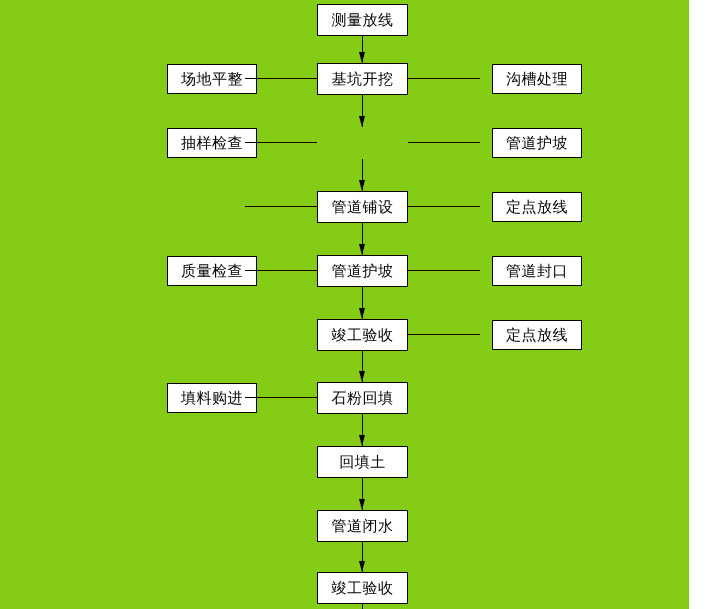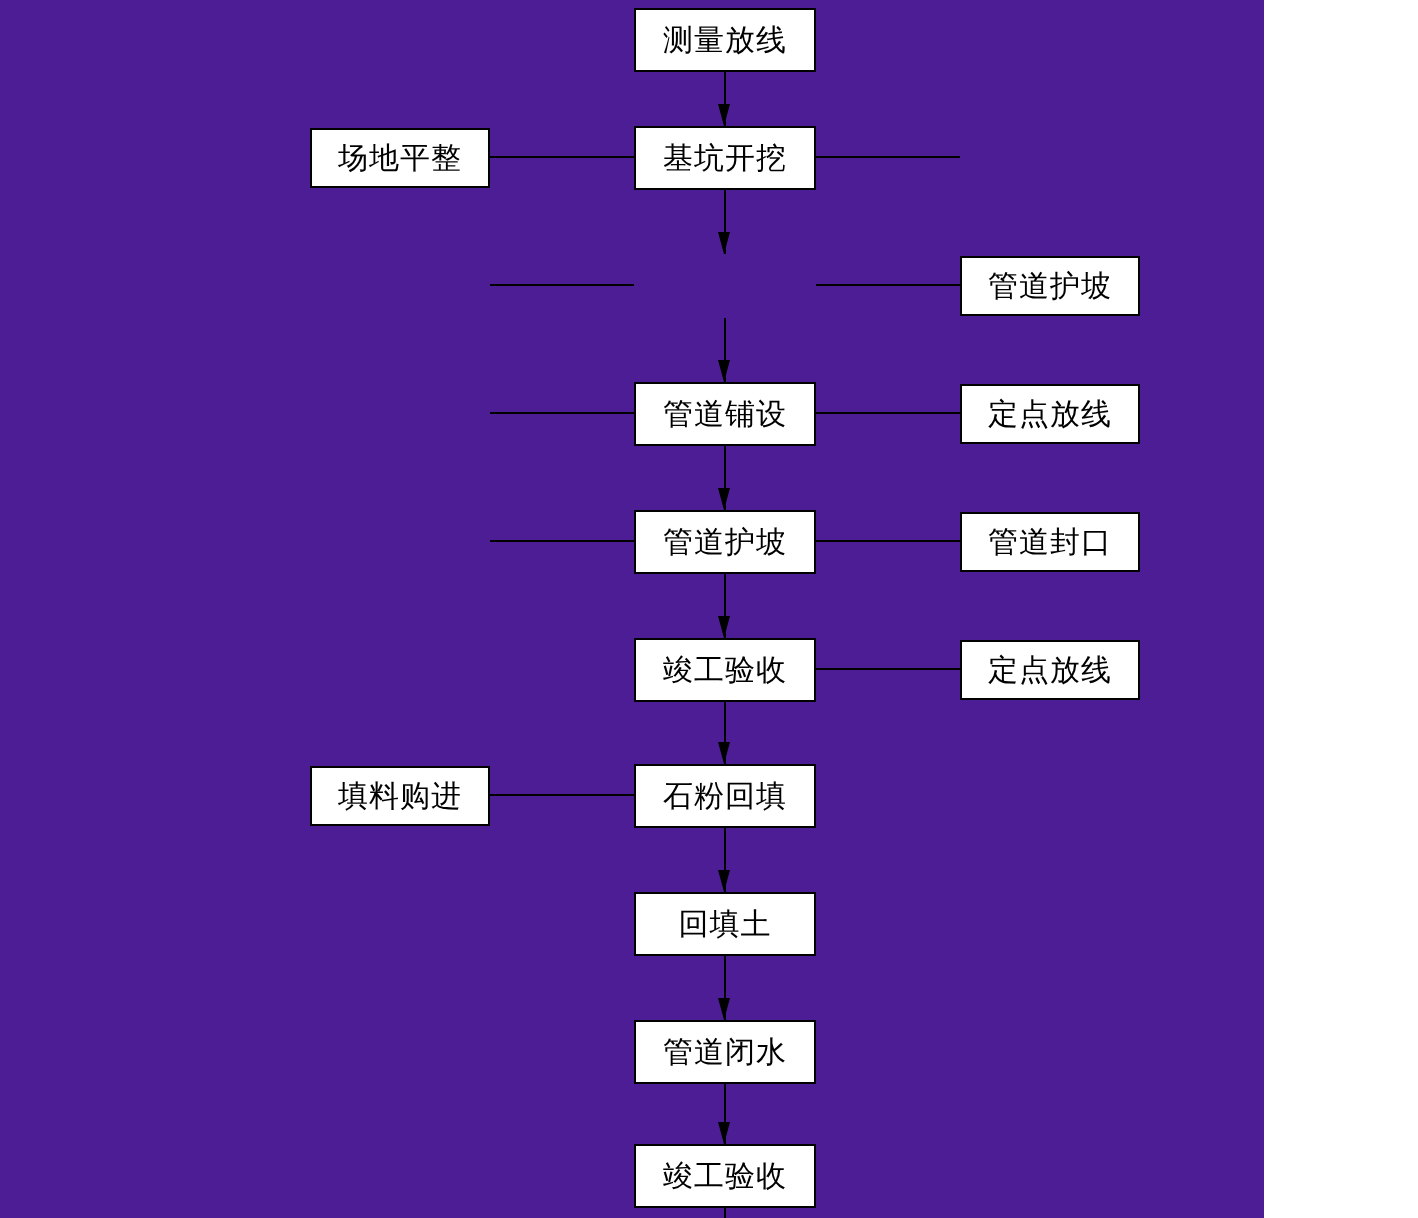--- a/index.html
+++ b/index.html
@@ -1,39 +1,39 @@
 <!DOCTYPE html>
 <html><head>
 <meta charset="utf-8">
 <style>
   html, body { margin: 0; padding: 0; }
   body { background: #ffffff; }
   #canvas {
     position: relative;
-    width: 632px;
+    width: 689px;
     height: 609px;
-    background: #4c1d95;
+    background: #84cc16;
     font-family: Liberation Serif, serif;
     overflow: hidden;
   }
   .box {
     position: absolute;
     box-sizing: border-box;
     border: 1px solid #000000;
     background: #ffffff;
     color: #000000;
     display: flex;
     align-items: center;
     justify-content: center;
     font-size: 15px;
     letter-spacing: 0.5px;
     white-space: nowrap;
   }
   .main { left: 317px; width: 91px; height: 32px; }
-  .side { width: 90px; height: 30px; }
+  .side { width: 90px; height: 30px; margin-left: 12px; }
   .left-col  { left: 155px; }
   .right-col { left: 480px; }
   .hline {
     position: absolute;
     height: 1px;
     background: #000000;
   }
   .hl-left  { left: 245px; width: 72px; }
   .hl-right { left: 408px; width: 72px; }
   .vline {
@@ -61,22 +61,25 @@
   <div class="box main" style="top:63px">基坑开挖</div>
   <div class="box main" style="top:191px">管道铺设</div>
   <div class="box main" style="top:255px">管道护坡</div>
   <div class="box main" style="top:319px">竣工验收</div>
   <div class="box main" style="top:382px">石粉回填</div>
   <div class="box main" style="top:446px">回填土</div>
   <div class="box main" style="top:510px">管道闭水</div>
   <div class="box main" style="top:572px">竣工验收</div>
 
   <div class="box side left-col" style="top:64px">场地平整</div>
+  <div class="box side left-col" style="top:128px">抽样检查</div>
+  <div class="box side left-col" style="top:256px">质量检查</div>
   <div class="box side left-col" style="top:383px">填料购进</div>
 
+  <div class="box side right-col" style="top:64px">沟槽处理</div>
   <div class="box side right-col" style="top:128px">管道护坡</div>
   <div class="box side right-col" style="top:192px">定点放线</div>
   <div class="box side right-col" style="top:256px">管道封口</div>
   <div class="box side right-col" style="top:320px">定点放线</div>
 
   <div class="hline hl-left" style="top:78px"></div>
   <div class="hline hl-left" style="top:142px"></div>
   <div class="hline hl-left" style="top:206px"></div>
   <div class="hline hl-left" style="top:270px"></div>
   <div class="hline hl-left" style="top:397px"></div>

